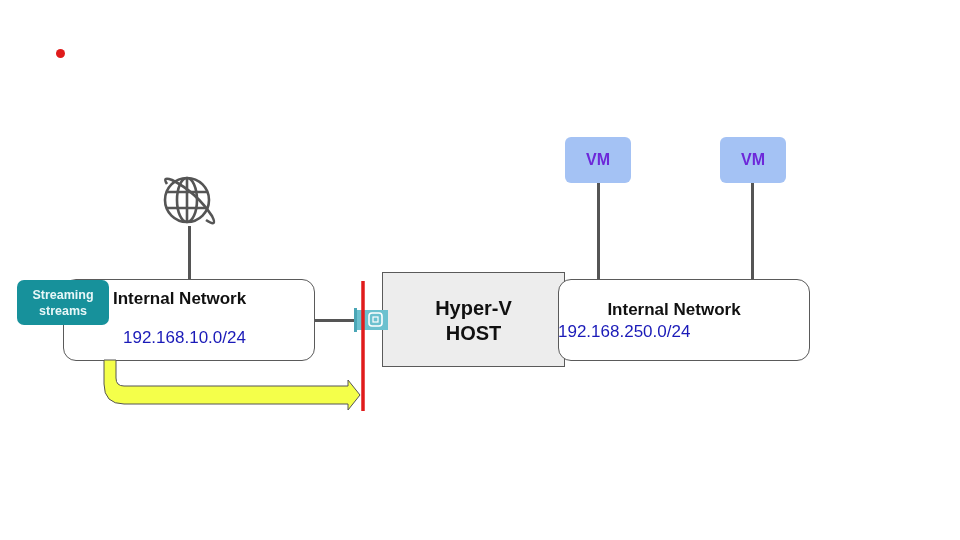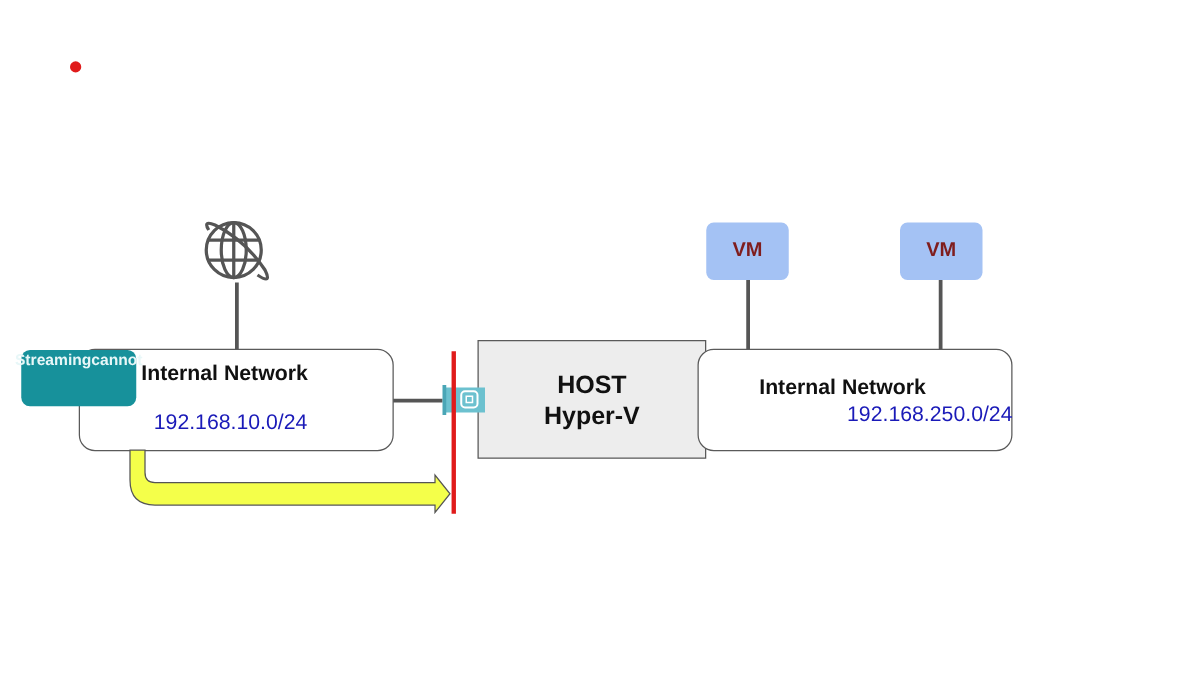--- a/index.html
+++ b/index.html
@@ -29,35 +29,35 @@
     }
     .host {
       left: 382px; top: 272px; width: 181px; height: 93px;
       border: 1px solid #5a5a5a; background: #ededed;
     }
     .title-txt { font-weight: bold; color: #111; font-size: 17px; }
     .ip-txt { color: #1a1ab8; font-size: 17px; }
     .ext-title { left: 113px; top: 289px; }
     .ext-ip { left: 123px; top: 328px; }
     .int-title { left: 558px; width: 232px; top: 300px; text-align: center; }
-    .int-ip { left: 558px; width: 252px; top: 322px; text-align: right; }
+    .int-ip { left: 558px; width: 252px; top: 322px; text-align: left; }
     .host-label {
       left: 383px; width: 181px; top: 296px; text-align: center;
       font-weight: bold; font-size: 20px; color: #111; line-height: 25px;
     }
     .stream {
       left: 17px; top: 280px; width: 92px; height: 45px;
       background: #17919b; border-radius: 7px; color: #e8f7f8;
       font-weight: bold; font-size: 12.5px; text-align: center;
-      display: flex; flex-direction: row; justify-content: center; line-height: 16px;
+      display: flex; flex-direction: column; justify-content: center; line-height: 16px;
     }
     .vm {
       width: 66px; height: 46px; background: #a4c2f4; border-radius: 6px;
-      color: #7f1d1d; font-weight: bold; font-size: 16px;
-      display: flex; align-items: center; justify-content: center; margin-top: 41px;
+      color: #6d28d9; font-weight: bold; font-size: 16px;
+      display: flex; align-items: center; justify-content: center;
     }
     .vm1 { left: 565px; top: 137px; }
     .vm2 { left: 720px; top: 137px; }
     .line-v { background: #555; width: 3px; }
     .line-h { background: #555; height: 3px; }
     svg.overlay { position: absolute; left: 0; top: 0; pointer-events: none; }
   </style>
 </head>
 <body>
 
@@ -70,27 +70,27 @@
 <div class="abs line-h" style="left:386px; top:319px; width:34px;"></div>
 <div class="abs line-v" style="left:597px; top:182px; height:98px;"></div>
 <div class="abs line-v" style="left:751px; top:182px; height:98px;"></div>
 
 <div class="abs box-ext"></div>
 <div class="abs title-txt ext-title">Internal Network</div>
 <div class="abs ip-txt ext-ip">192.168.10.0/24</div>
 
 <div class="abs stream">
   <span>Streaming</span>
-  <span>cannot</span>
+  <span>streams</span>
 </div>
 
 <div class="abs host"></div>
 <div class="abs host-label">
+  <div>Hyper-V</div>
   <div>HOST</div>
-  <div>Hyper-V</div>
 </div>
 
 <div class="abs box-int"></div>
 <div class="abs title-txt int-title">Internal Network</div>
 <div class="abs ip-txt int-ip">192.168.250.0/24</div>
 
 <div class="abs vm vm1">
   <span>VM</span>
 </div>
 <div class="abs vm vm2">

